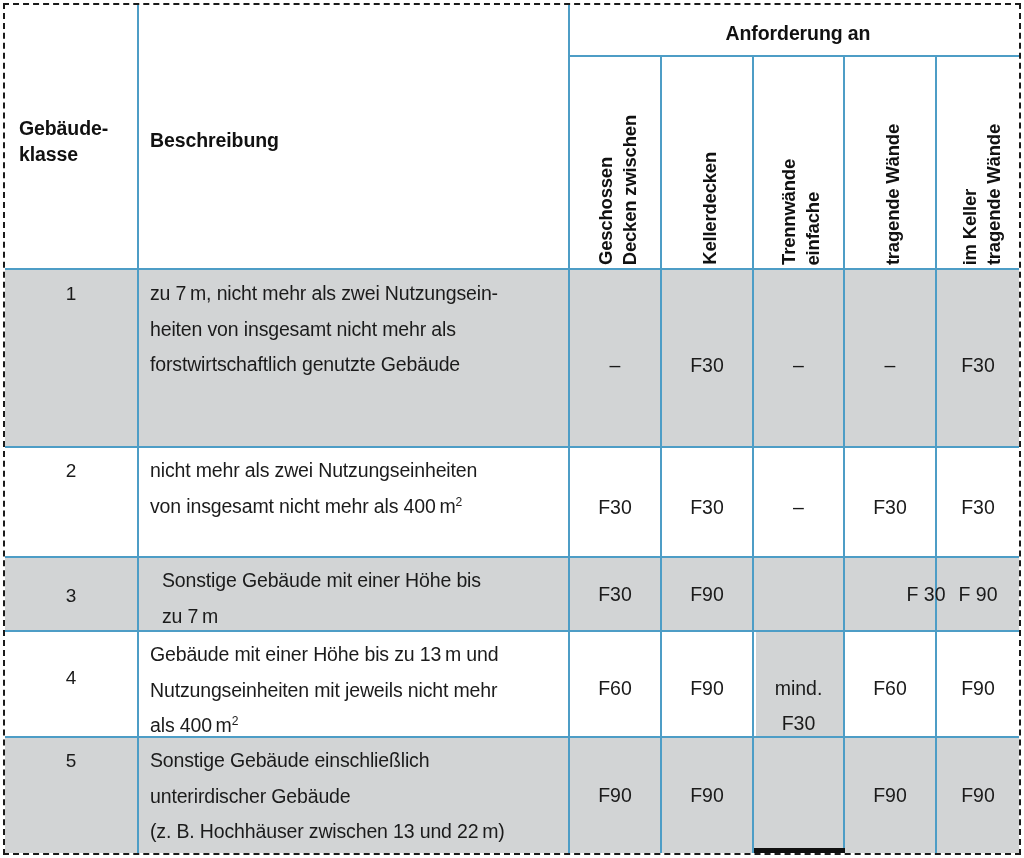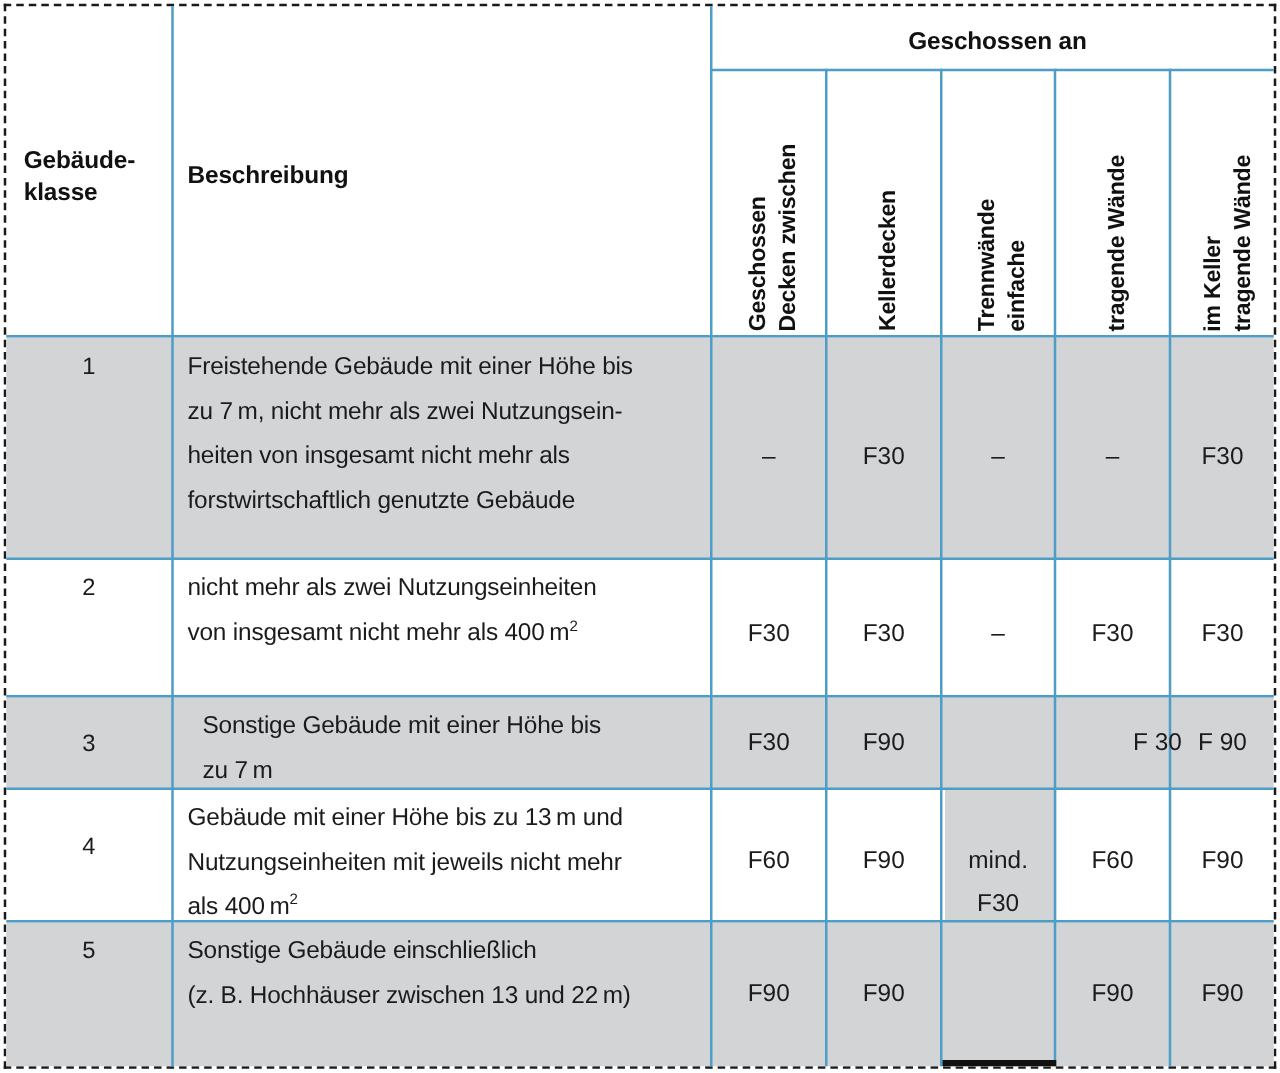--- a/index.html
+++ b/index.html
@@ -125,21 +125,21 @@
     font-size: 0.62em;
     vertical-align: super;
     line-height: 0;
   }
 </style>
 </head>
 <body>
 
 <div id="table-frame">
 
-  <div class="cell hdr-bold" id="anforderung-label">Geschossen an</div>
+  <div class="cell hdr-bold" id="anforderung-label">Anforderung an</div>
 
   <div class="cell hdr-bold" id="gebaeudeklasse-label">
     <div>Gebäude-</div>
     <div>klasse</div>
   </div>
 
   <div class="cell hdr-bold" id="beschreibung-label">Beschreibung</div>
 
   <div class="rot-wrap" style="left:567px;width:90px;">
     <div class="rot-inner">
@@ -191,21 +191,20 @@
   <div class="hline" style="left:0px;top:263px;width:1014px;"></div>
   <div class="hline" style="left:0px;top:441px;width:1014px;"></div>
   <div class="hline" style="left:0px;top:551px;width:1014px;"></div>
   <div class="hline" style="left:0px;top:625px;width:1014px;"></div>
   <div class="hline" style="left:0px;top:731px;width:1014px;"></div>
 
   <div class="blackline" style="left:749px;top:843px;width:91px;"></div>
 
   <div class="cell klasse-num" style="left:0px;top:278px;width:132px;">1</div>
   <div class="cell descr" style="left:145px;top:271px;width:410px;">
-    <div>Freistehende Gebäude mit einer Höhe bis</div>
     <div>zu 7 m, nicht mehr als zwei Nutzungsein-</div>
     <div>heiten von insgesamt nicht mehr als</div>
     <div>forstwirtschaftlich genutzte Gebäude</div>
   </div>
   <div class="cell val" style="left:565px;top:343px;width:90px;">–</div>
   <div class="cell val" style="left:657px;top:343px;width:90px;">F30</div>
   <div class="cell val" style="left:749px;top:343px;width:89px;">–</div>
   <div class="cell val" style="left:840px;top:343px;width:90px;">–</div>
   <div class="cell val" style="left:932px;top:343px;width:82px;">F30</div>
 
@@ -242,20 +241,21 @@
   <div class="cell val" style="left:932px;top:666px;width:82px;">F90</div>
 
   <div class="cell val" style="left:749px;top:666px;width:89px;">
     <div>mind.</div>
     <div>F30</div>
   </div>
 
   <div class="cell klasse-num" style="left:0px;top:745px;width:132px;">5</div>
   <div class="cell descr" style="left:145px;top:738px;width:420px;">
     <div>Sonstige Gebäude einschließlich</div>
+    <div>unterirdischer Gebäude</div>
     <div>(z. B. Hochhäuser zwischen 13 und 22 m)</div>
   </div>
   <div class="cell val" style="left:565px;top:773px;width:90px;">F90</div>
   <div class="cell val" style="left:657px;top:773px;width:90px;">F90</div>
   <div class="cell val" style="left:840px;top:773px;width:90px;">F90</div>
   <div class="cell val" style="left:932px;top:773px;width:82px;">F90</div>
 
 </div>
 
 </body></html>

